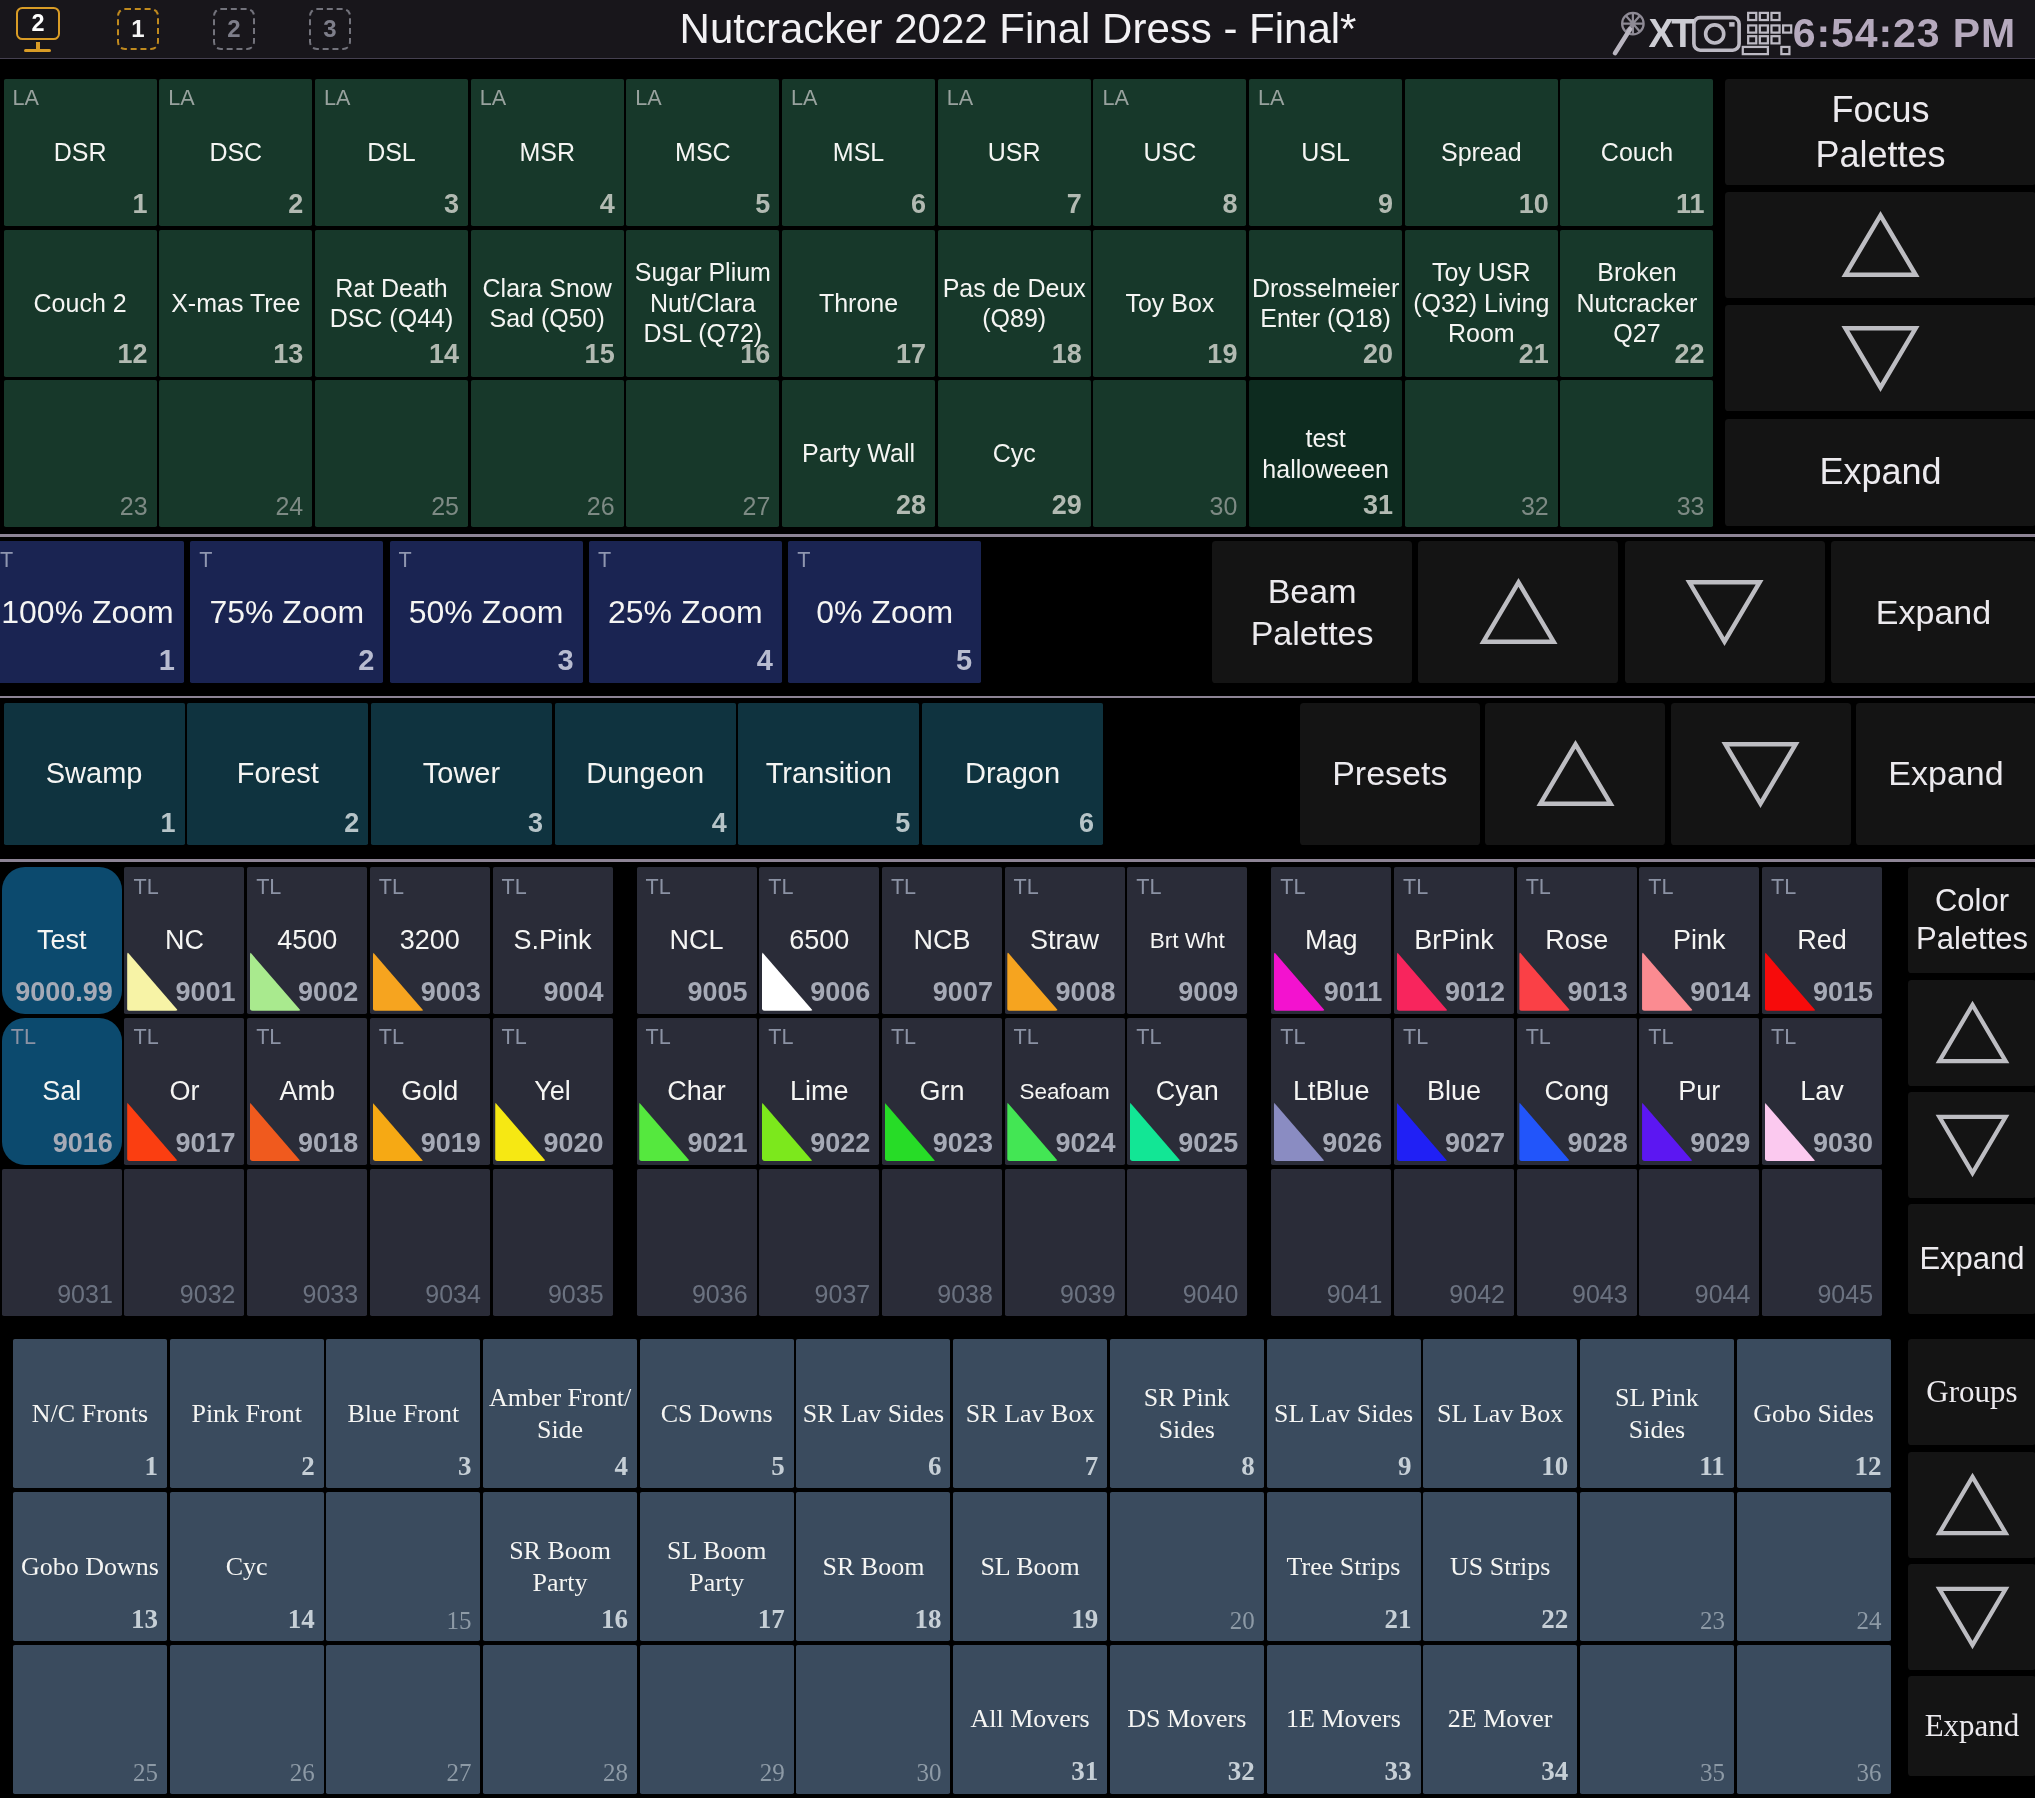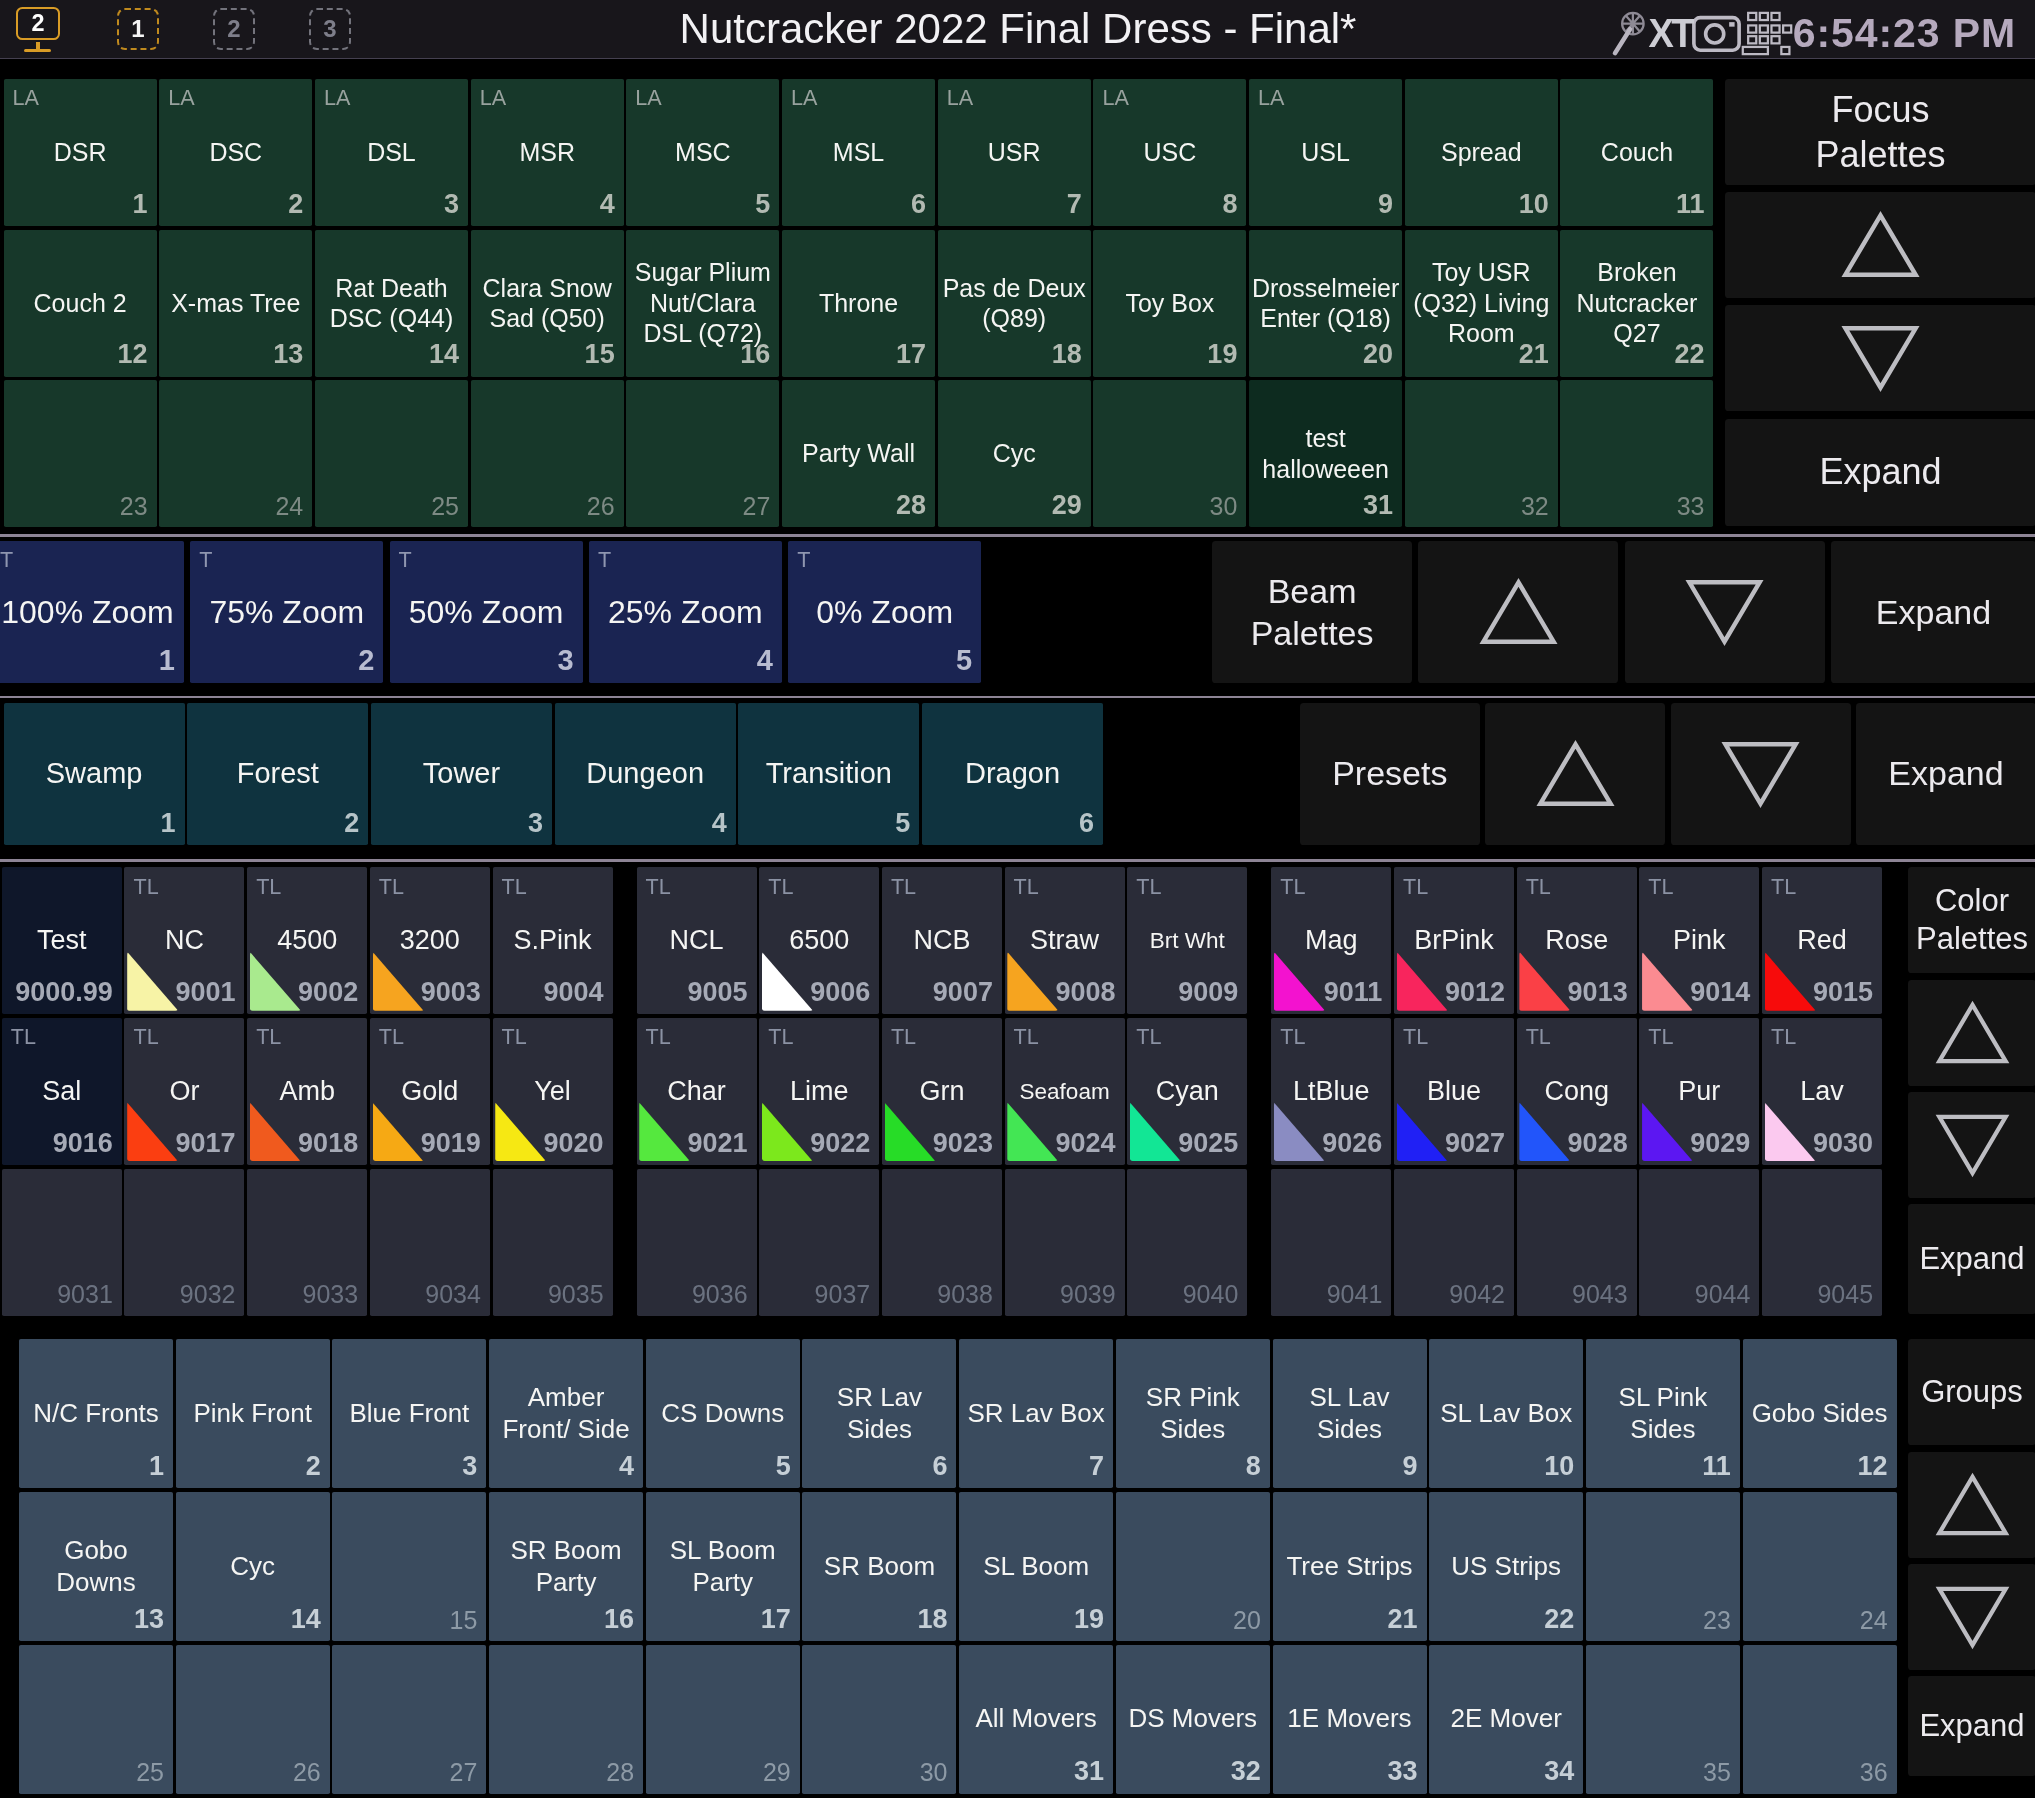--- a/index.html
+++ b/index.html
@@ -68,29 +68,29 @@
   .tile.preset .num{color:#b6c4c8;}
   .ctl{display:flex;margin-left:auto;gap:6.3px;}
   .ctl .side-btn{font-size:34px;}
   .w222{width:200px;} .w228{width:205px;} .w200{width:180px;}
 
   
   .color-row{display:flex;height:447px;padding-left:1.8px;margin-top:5.4px;}
   .banks{display:flex;gap:24px;}
   .bank{display:grid;grid-template-columns:repeat(5,120px);grid-auto-rows:147px;gap:3.6px 2.7px;}
   .tile.color{background:#2a2c38;}
-  .tile.color.dark{background:#0f172a;}
+  .tile.color.dark{background:#0c4a6e;border-radius:23px;}
   .tile.color .tag{color:#8b92a4;}
   .tile.color .lbl{font-size:27px;}
   .tile.color .lbl.sm{font-size:22.5px;}
   .tile.color .num{color:#a6aab6;}
   .tile.color.empty .num{color:#6b7280;}
 
   
-  .groups-row{display:flex;height:437px;padding-left:19px;margin-top:25px;}
+  .groups-row{display:flex;height:437px;padding-left:13px;margin-top:25px;font-family:Liberation Serif, serif;}
   .groups-grid{display:grid;grid-template-columns:repeat(12,154px);grid-auto-rows:149px;gap:3.6px 2.7px;}
   .tile.group{background:#3a4b5e;}
   .tile.group .lbl{font-size:26px;}
   .tile.group .num{color:#c6cfd6;}
   .tile.group.empty .num{color:#8d9aa6;}
 
   .tri{display:block;}
   .m9{margin-top:8px;} .m14{margin-top:12.6px;} .m16{margin-top:14.4px;} .m5{margin-top:4.5px;}
 </style>
 </head>

